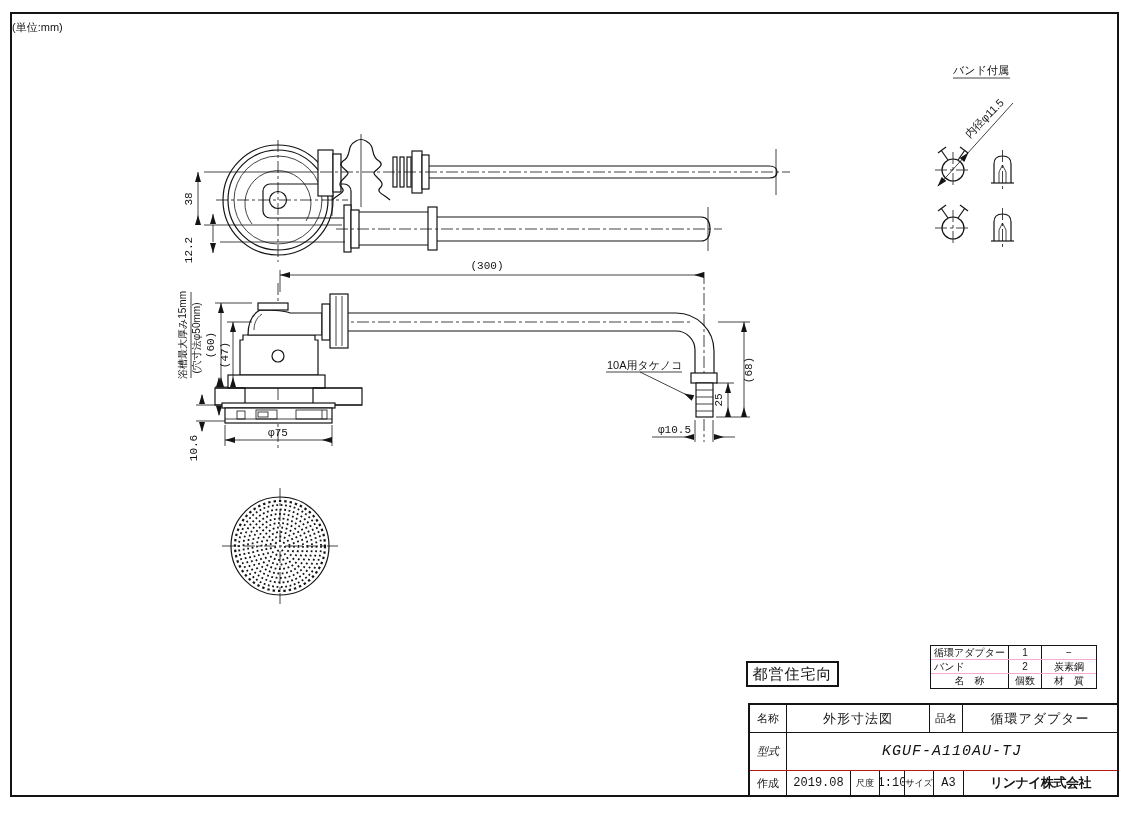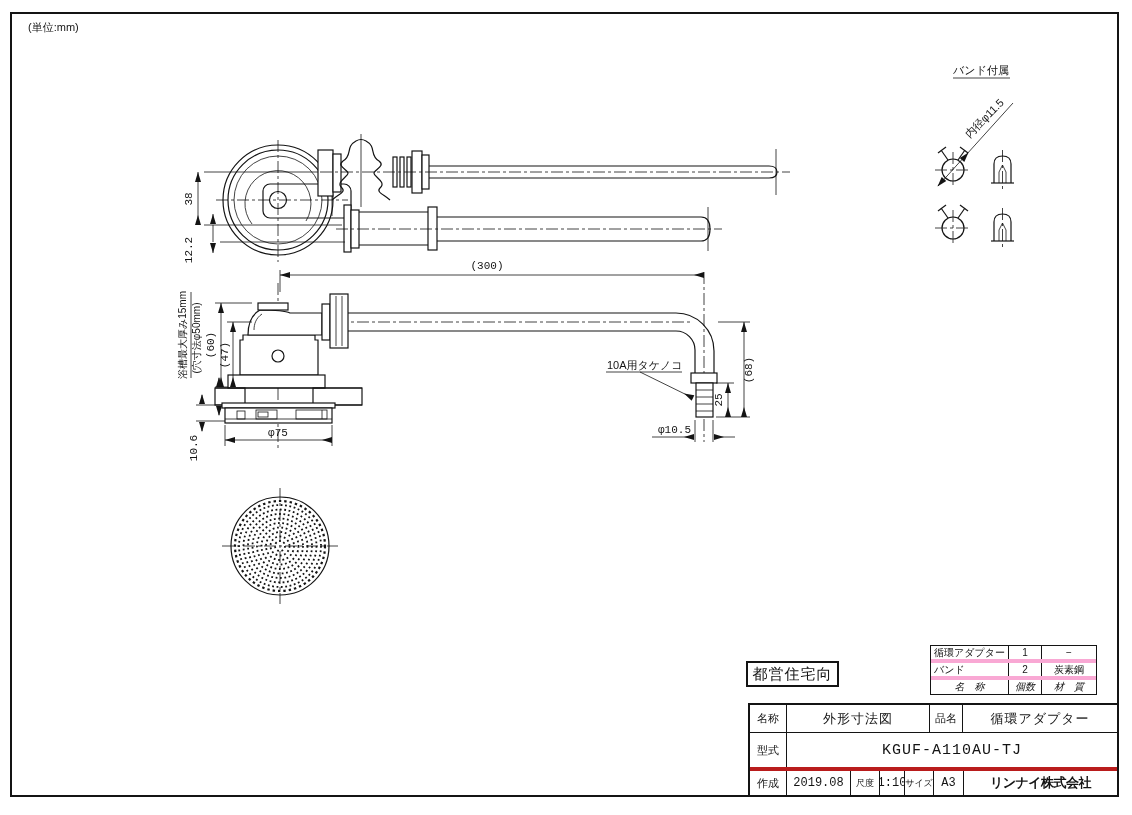--- a/index.html
+++ b/index.html
@@ -8,37 +8,37 @@
   .abs{position:absolute;}
   svg{position:absolute;left:0;top:0;}
   svg text{fill:#141414;}
   .ln{stroke:#141414;stroke-width:1.2;fill:none;}
   .lnf{stroke:#141414;stroke-width:1.2;fill:#fff;}
   .lt{stroke:#141414;stroke-width:0.8;fill:none;}
   .cl{stroke:#141414;stroke-width:0.8;fill:none;stroke-dasharray:12 3 3 3;}
   .dots{stroke:#141414;stroke-width:1.8;fill:none;stroke-dasharray:1.8 2.6;}
   .dim{font:11px "Liberation Mono","DejaVu Sans Mono",monospace;}
   .dimjp{font:10px "Liberation Sans","DejaVu Sans",sans-serif;}
-  .unit-note{left:28px;top:20px;font-size:11px;}
+  .unit-note{left:12px;top:20px;font-size:11px;}
   .corner-note{left:1091px;top:799px;font-size:9px;font-family:"Liberation Mono","DejaVu Sans Mono",monospace;margin-top:25px;}
   .stamp{left:746px;top:661px;width:93px;height:26px;border:2px solid #141414;box-sizing:border-box;display:flex;align-items:center;justify-content:center;font-size:15px;letter-spacing:1px;text-align:center;}
   
   .pt{left:930px;top:645px;border:1.5px solid #141414;box-sizing:border-box;font-size:10px;}
   .pt-row{display:grid;grid-template-columns:78px 33px 54px;height:13px;}
-  .pt-row + .pt-row{border-top:4px solid #f9a8d4;}
-  .pt-row.hd{height:14px;font-style:italic;}
+  .pt-row + .pt-row{border-top:1px solid #f9a8d4;}
+  .pt-row.hd{height:14px;}
   .pt-cell{border-right:1px solid #141414;display:flex;align-items:center;justify-content:center;overflow:hidden;white-space:nowrap;}
   .pt-cell:last-child{border-right:none;}
   .pt-cell.nm{justify-content:flex-start;padding-left:3px;}
   .pt-row.hd .pt-cell{justify-content:center;padding-left:0;}
   
   .tb{left:748px;top:703px;width:371px;height:94px;border:2px solid #141414;box-sizing:border-box;}
   .tb-row{display:grid;box-sizing:border-box;}
   .tb-r1{grid-template-columns:37px 143px 33px 1fr;height:28px;border-bottom:1px solid #141414;}
-  .tb-r2{grid-template-columns:37px 1fr;height:38px;border-bottom:4px solid #b91c1c;}
+  .tb-r2{grid-template-columns:37px 1fr;height:38px;border-bottom:1px solid #b91c1c;font-style:italic;}
   .tb-r3{grid-template-columns:37px 64px 29px 25px 29px 30px 1fr;height:24px;}
   .tb-cell{border-right:1px solid #141414;display:flex;align-items:center;justify-content:center;overflow:hidden;white-space:nowrap;box-sizing:border-box;}
   .tb-cell:last-child{border-right:none;}
   .lbl{font-size:11px;}
   .v13{font-size:13px;letter-spacing:1px;}
   .mono{font-family:"Liberation Mono","DejaVu Sans Mono",monospace;}
   .model{font-size:15px;letter-spacing:1px;}
   .small{font-size:9px;}
   .med{font-size:12px;}
   .company{font-size:13px;font-weight:bold;letter-spacing:-0.5px;}

